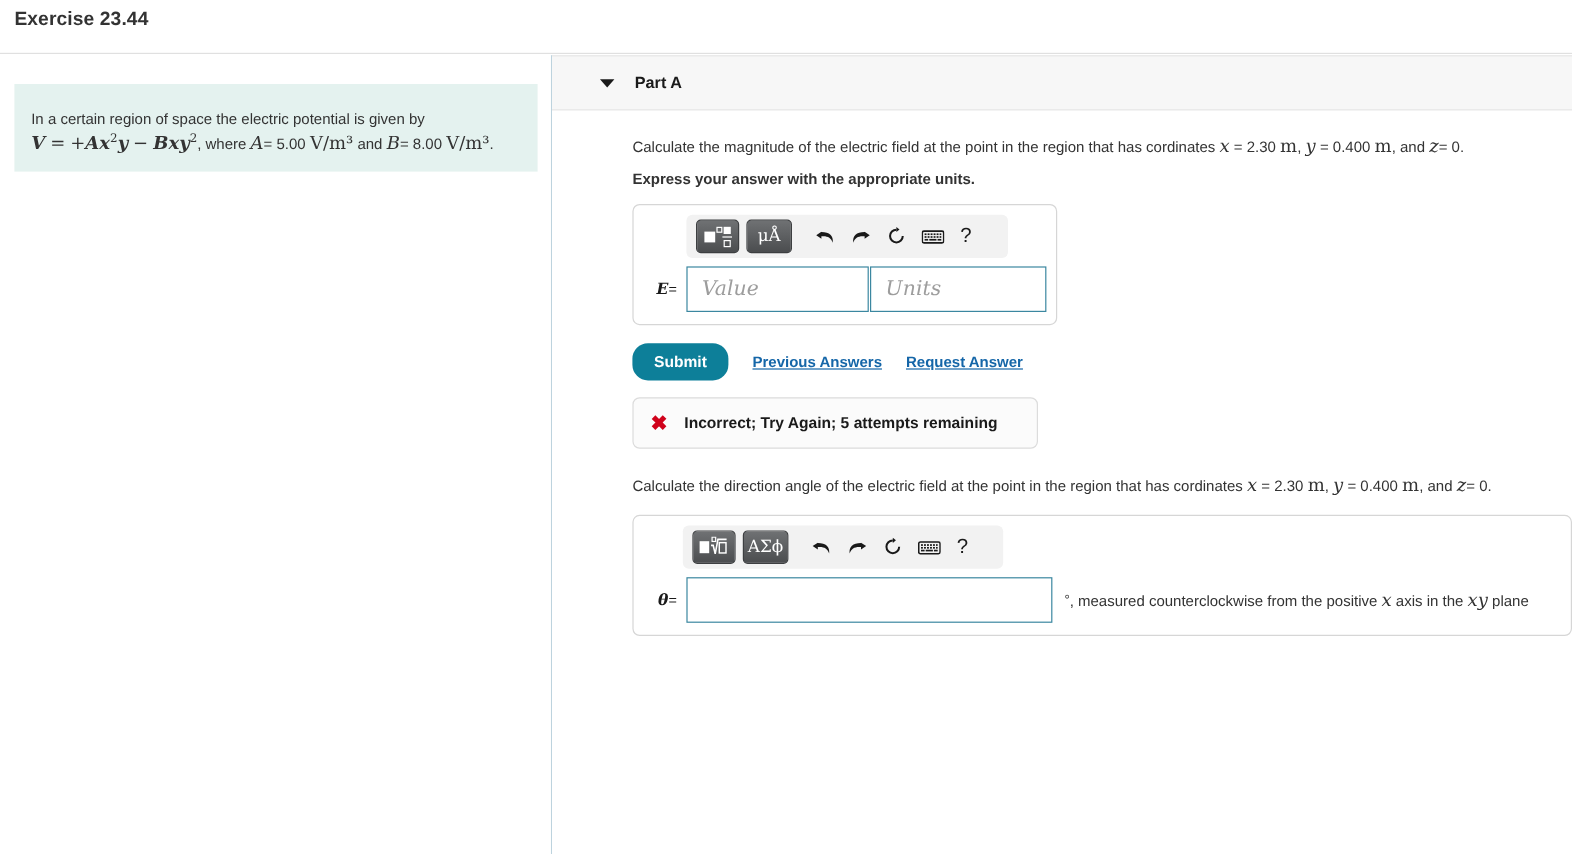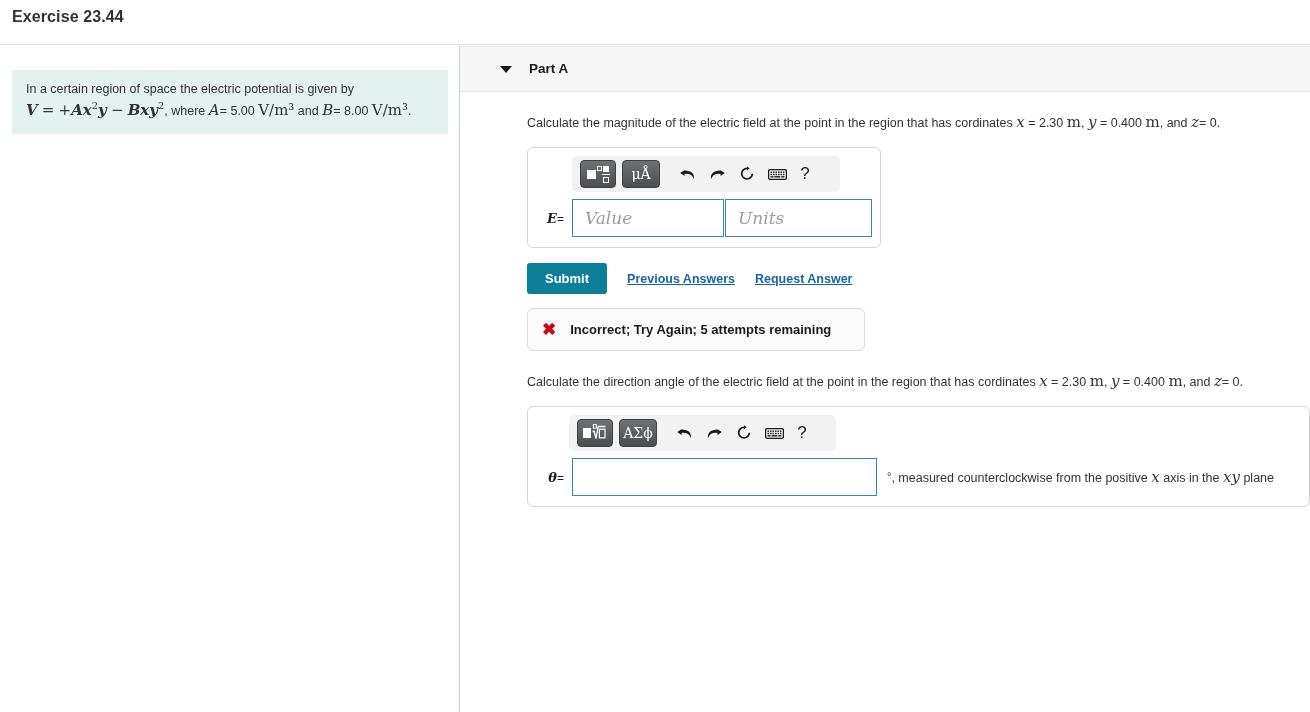--- a/index.html
+++ b/index.html
@@ -30,21 +30,21 @@
   .v-divider {
     position: absolute; left: 459px; top: 46px; width: 1px; height: 666px;
     background: #bdd3de;
   }
 
   
   .left-col { position: absolute; left: 0; top: 46px; width: 459px; height: 666px; background:#fff; }
   .problem-box {
     position: absolute; left: 12px; top: 24px; width: 436px;
     background: #e4f2ef;
-    padding: 10px 14px 12px 14px;
+    padding: 20px 14px 12px 14px;
     font-size: 12.5px; line-height: 1.45; color: #333333;
   }
   .problem-line1 { font-size: 12.5px; }
   .problem-line2 { margin-top: 1px; font-size: 12.5px; }
 
   
   .mi { font-family: "DejaVu Serif", "Liberation Serif", serif; font-style: italic; }
   .mi-b { font-family: "DejaVu Serif", "Liberation Serif", serif; font-style: italic; font-weight: bold; }
   .mr { font-family: "DejaVu Serif", "Liberation Serif", serif; font-style: normal; }
   .mbig { font-size: 15px; }
@@ -171,21 +171,21 @@
     font-size: 12.5px; color: #333333; margin-left: 10px; white-space: nowrap;
   }
   .suffix-text .deg { font-size: 11px; vertical-align: 2px; }
 
   
   .submit-row { display: flex; align-items: center; margin-top: 15px; }
   .btn-submit {
     background: #0d7f99;
     color: #ffffff;
     border: none;
-    border-radius: 3px;
+    border-radius: 13px;
     font-family: "Liberation Sans", sans-serif;
     font-size: 13px; font-weight: bold;
     padding: 8px 18px;
     cursor: pointer;
   }
   .link {
     color: #1566a8;
     font-size: 12.5px;
     font-weight: bold;
     text-decoration: underline;
@@ -246,20 +246,21 @@
       <div class="q-text">
         <span>Calculate the magnitude of the electric field at the point in the region that has cordinates</span>
         <span class="mi mbig">x</span>
         <span>= 2.30</span>
         <span class="mr mbig">m</span><span>,</span>
         <span class="mi mbig">y</span>
         <span>= 0.400</span>
         <span class="mr mbig">m</span><span>, and</span>
         <span class="mi mbig">z</span><span>= 0.</span>
       </div>
+      <div class="q-bold">Express your answer with the appropriate units.</div>
 
       <div class="answer-panel panel-a">
         <div class="toolbar tb-a">
 
           <div class="tb-btn">
             <div class="glyph-frac">
               <div class="gf-sq-big"></div>
               <div class="gf-sq-small"></div>
               <div class="gf-num"></div>
               <div class="gf-bar"></div>

